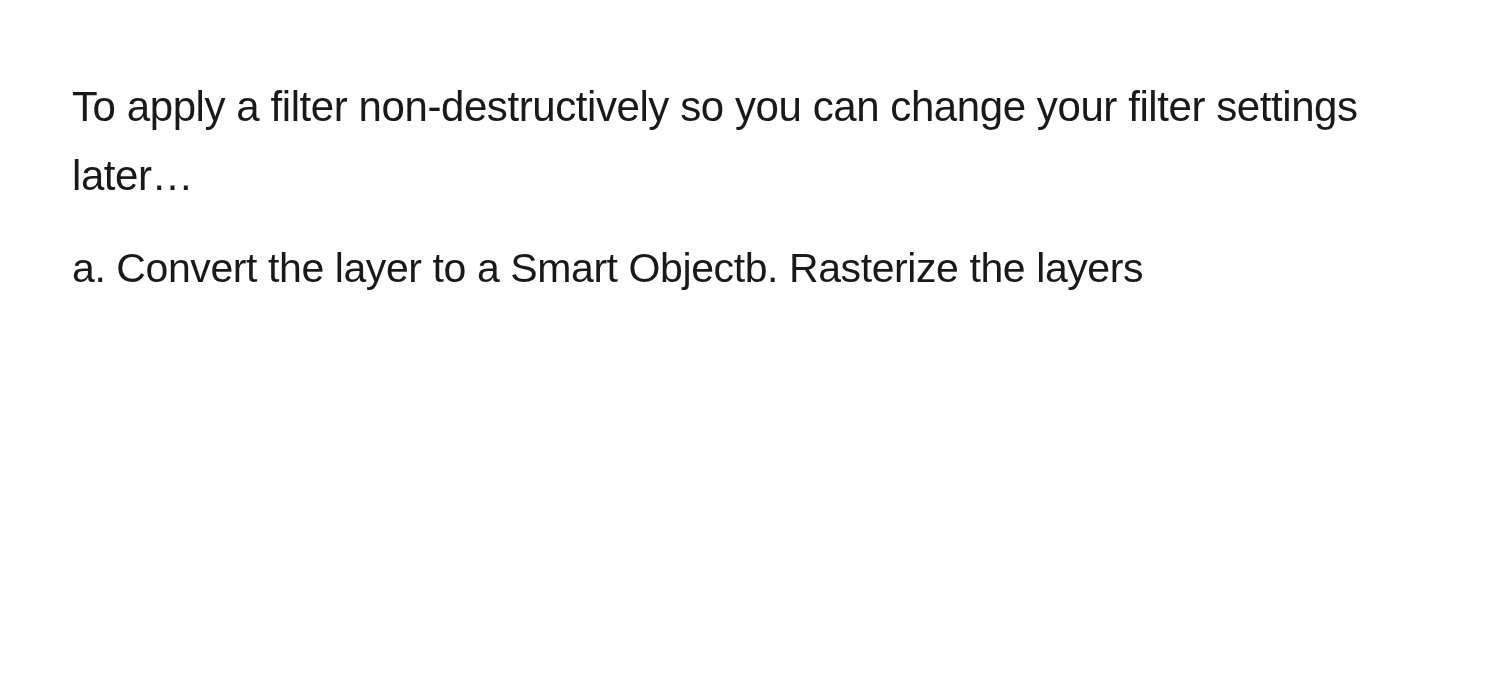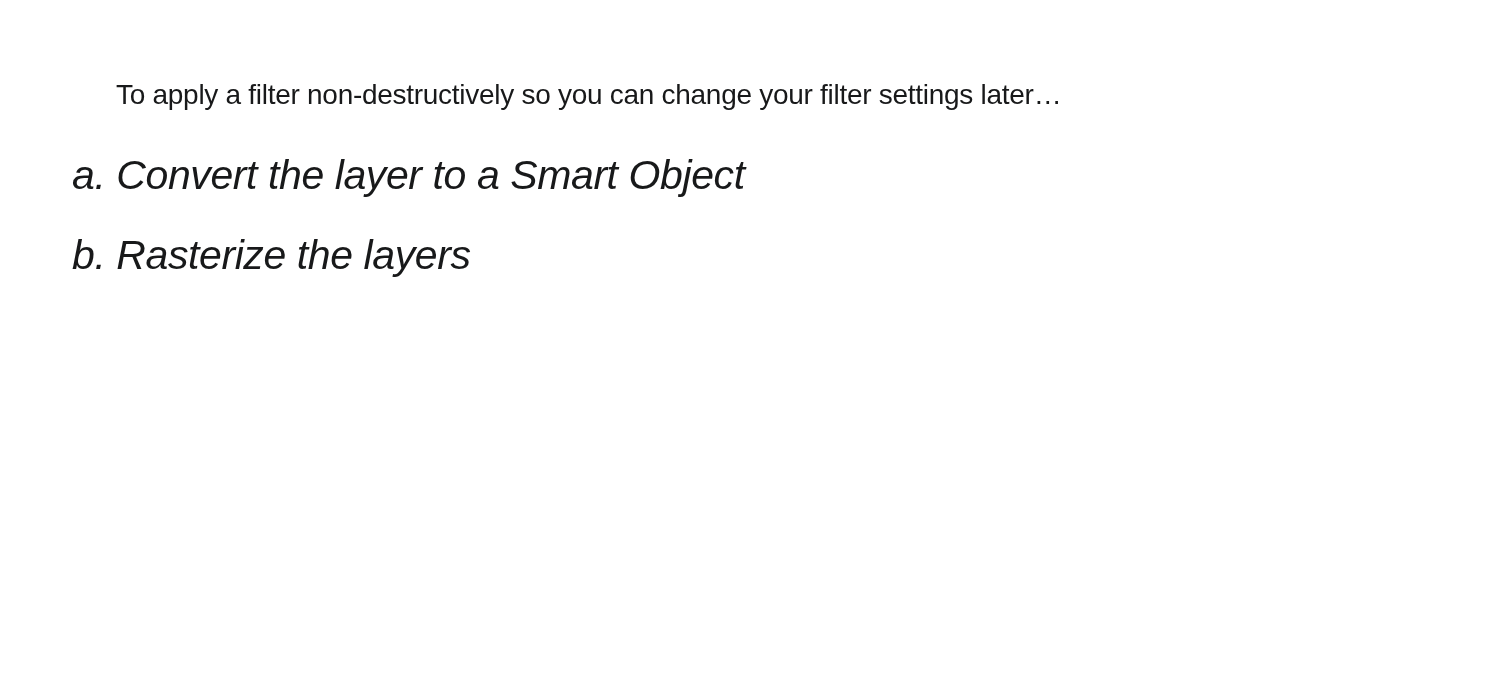--- a/index.html
+++ b/index.html
@@ -9,31 +9,29 @@
     }
     body {
       width: 1500px;
       height: 688px;
       background: #ffffff;
       font-family: -apple-system, BlinkMacSystemFont, "Segoe UI", Helvetica, Arial, sans-serif;
       padding: 72px 72px 0 72px;
       color: #18191a;
     }
     .question-text {
-      font-size: 28px;
+      font-size: 42px;
       line-height: 1.65;
       font-weight: 400;
       letter-spacing: -0.01em;
       margin-bottom: 18px;
-      margin-left: 44px;
     }
     .options {
       display: flex;
-      flex-direction: column;
-      font-style: italic;
+      flex-direction: row;
     }
     .option {
       font-size: 41px;
       line-height: 1.95;
       font-weight: 400;
       letter-spacing: -0.01em;
     }
     .option-label {
       display: inline;
     }

